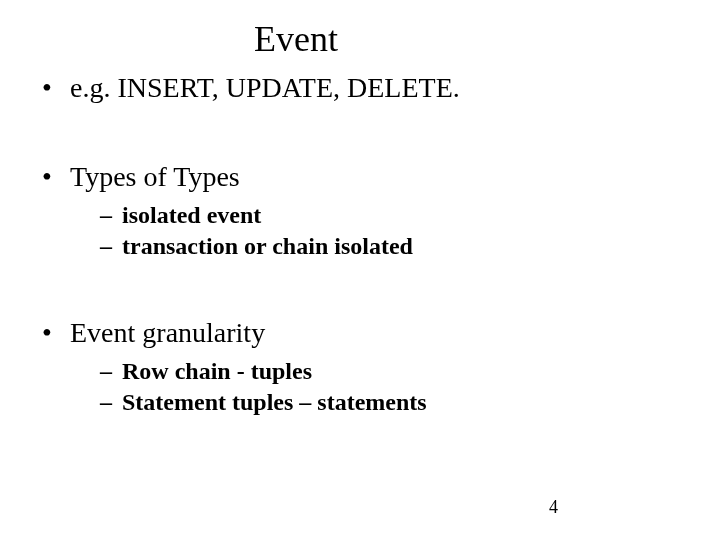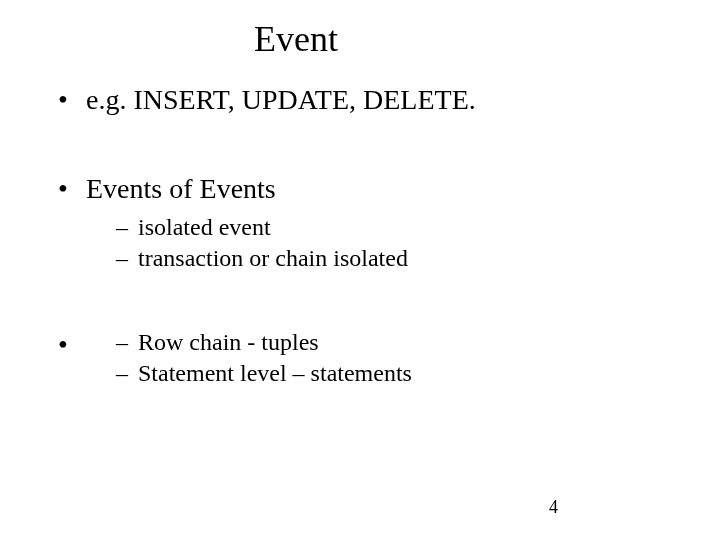--- a/index.html
+++ b/index.html
@@ -19,21 +19,21 @@
     box-sizing: border-box;
   }
   .title {
     text-align: center;
     font-size: 36px;
     padding-top: 18px;
     padding-bottom: 6px;
   }
   ul.level1 {
     list-style: none;
-    margin: 16px;
+    margin: 0;
     padding: 0 30px 0 42px;
     font-size: 28px;
   }
   ul.level1 > li {
     position: relative;
     padding-left: 28px;
     margin-top: 4px;
     line-height: 1.25;
   }
   ul.level1 > li::before {
@@ -48,20 +48,21 @@
   ul.level2 {
     list-style: none;
     margin: 6px 0 0 0;
     padding: 0 0 0 30px;
     font-size: 24px;
   }
   ul.level2 > li {
     position: relative;
     padding-left: 22px;
     line-height: 1.28;
+    font-weight: bold;
   }
   ul.level2 > li::before {
     content: "–";
     position: absolute;
     left: 0;
     top: 0;
   }
   .pagenum {
     position: absolute;
     right: 34px;
@@ -76,38 +77,39 @@
 
   <div class="title">Event</div>
 
   <ul class="level1">
 
     <li>
       <span>e.g. INSERT, UPDATE, DELETE.</span>
     </li>
 
     <li class="gap">
-      <span>Events of Events</span>
+      <span>Types of Types</span>
       <ul class="level2">
         <li>
           <span>isolated event</span>
         </li>
         <li>
           <span>transaction or chain isolated</span>
         </li>
       </ul>
     </li>
 
     <li class="gap">
+      <span>Event granularity</span>
       <ul class="level2">
         <li>
           <span>Row chain  - tuples</span>
         </li>
         <li>
-          <span>Statement level – statements</span>
+          <span>Statement tuples – statements</span>
         </li>
       </ul>
     </li>
 
   </ul>
 
   <div class="pagenum">4</div>
 
 </div>
 

